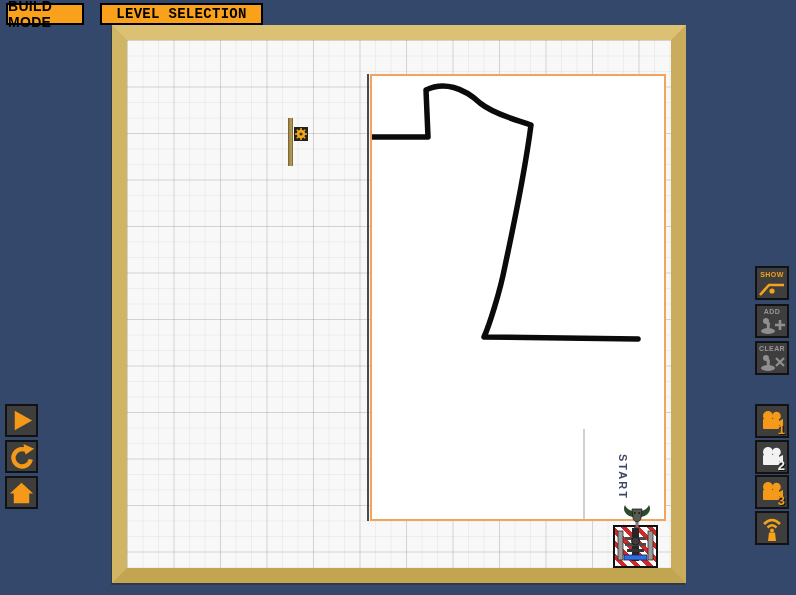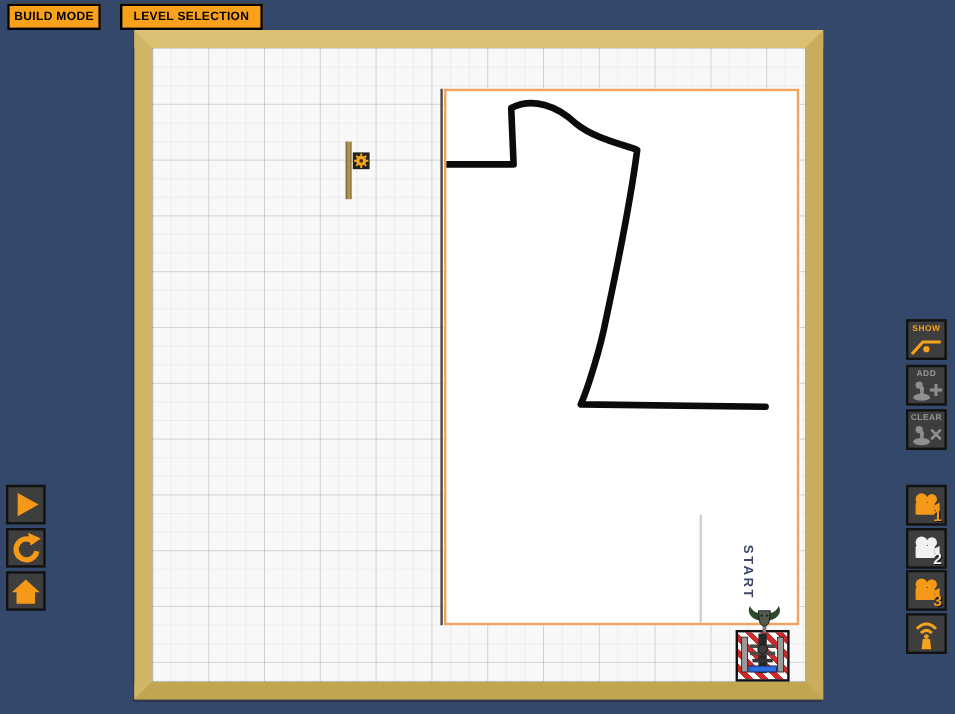--- a/index.html
+++ b/index.html
@@ -26,26 +26,26 @@
       linear-gradient(to bottom, rgba(0,0,0,0.11) 1px, transparent 1px),
       linear-gradient(to right, rgba(0,0,0,0.045) 1px, transparent 1px),
       linear-gradient(to bottom, rgba(0,0,0,0.045) 1px, transparent 1px);
     background-size:46.5px 46.5px, 46.5px 46.5px, 15.5px 15.5px, 15.5px 15.5px;
   }
 
   
   .tbtn {
     position:absolute; height:22px; top:3px;
     background:#f9a11b; border:2px solid #000; color:#000;
-    font-weight:bold; font-size:10px; letter-spacing:0.3px;
+    font-weight:bold; font-size:14px; letter-spacing:0.3px;
     display:flex; align-items:center; justify-content:center;
     cursor:pointer; z-index:30;
   }
   #build-mode { left:6px; width:78px; }
-  #level-selection { left:100px; width:119px; }
+  #level-selection { left:100px; width:163px;font-family:Liberation Mono, monospace; }
 
   
   .sq {
     position:absolute; background:#3e3e3e; border:2px solid #121212;
     display:flex; flex-direction:column; align-items:center; justify-content:center;
     cursor:pointer; z-index:30;
   }
   .sq-l { width:33px; height:33px; left:5px; }
   .sq-r { width:34px; height:34px; left:755px; }
   .mini-label { font-size:7px; font-weight:bold; letter-spacing:0.4px; line-height:9px; }

